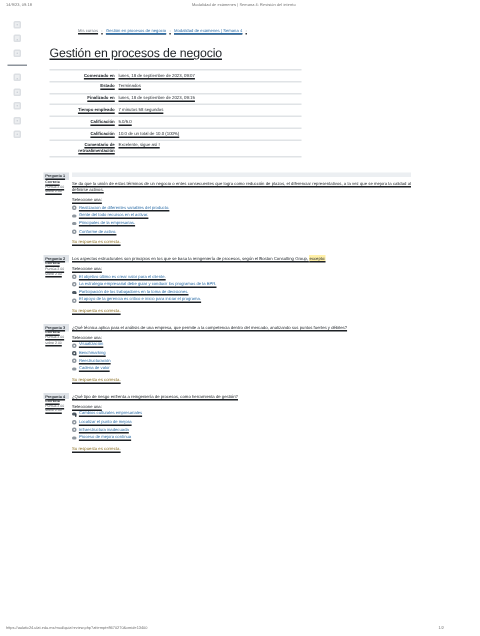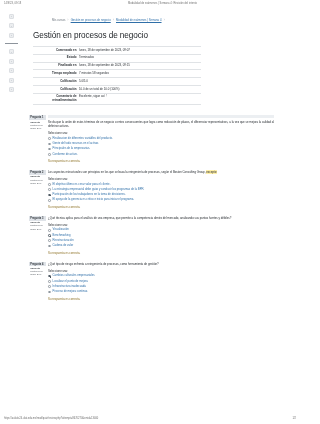--- a/index.html
+++ b/index.html
@@ -33,21 +33,21 @@
   }
   .rail-ico::after{
     content:""; position:absolute; inset:1.2px;
     background:#c9ced4; border-radius:.5px;
   }
   .rail-sep {
     width: 13px; height: .8px; background: #8d949c; margin: 1px 0;
   }
 
   
-  .content { position: absolute; left: 26px; top: 18px; width: 248px; }
+  .content { position: absolute; left: 26px; top: 18px; width: 248px; text-decoration: underline; }
 
   
   .crumbs {
     display: flex; align-items: center; gap: 2.2px;
     font-size: 2.8px; color: #6a737c; margin-left: 26px; margin-bottom: 9px;
   }
   .crumbs a { color: #2f6fa8; text-decoration: underline; white-space: nowrap; }
   .crumbs .sep { color: #9aa2aa; font-size: 2.6px; }
   .crumb-plain { color:#6a737c; white-space: nowrap; }
 

